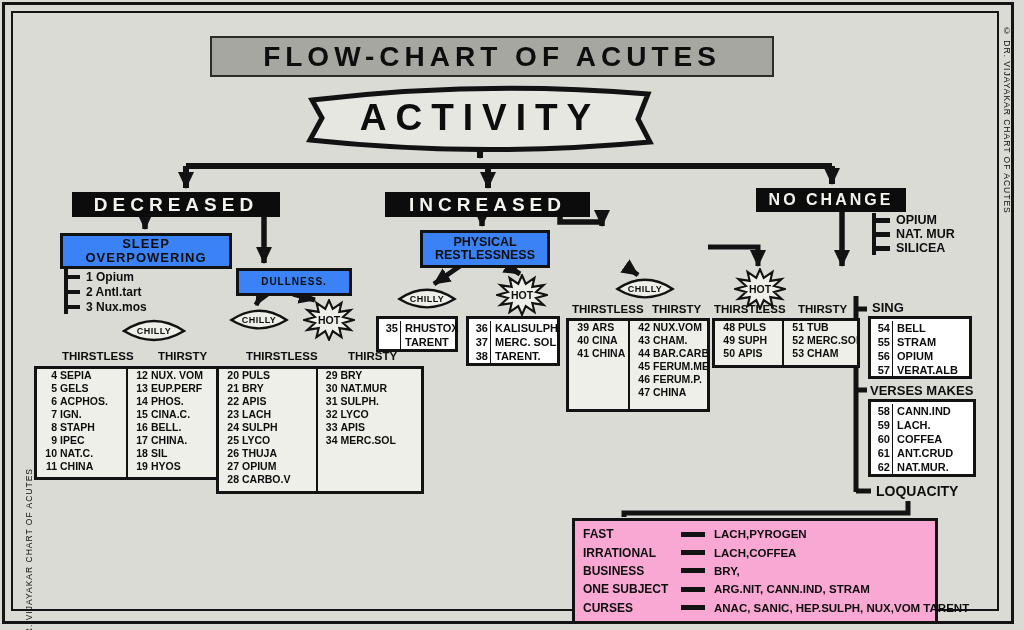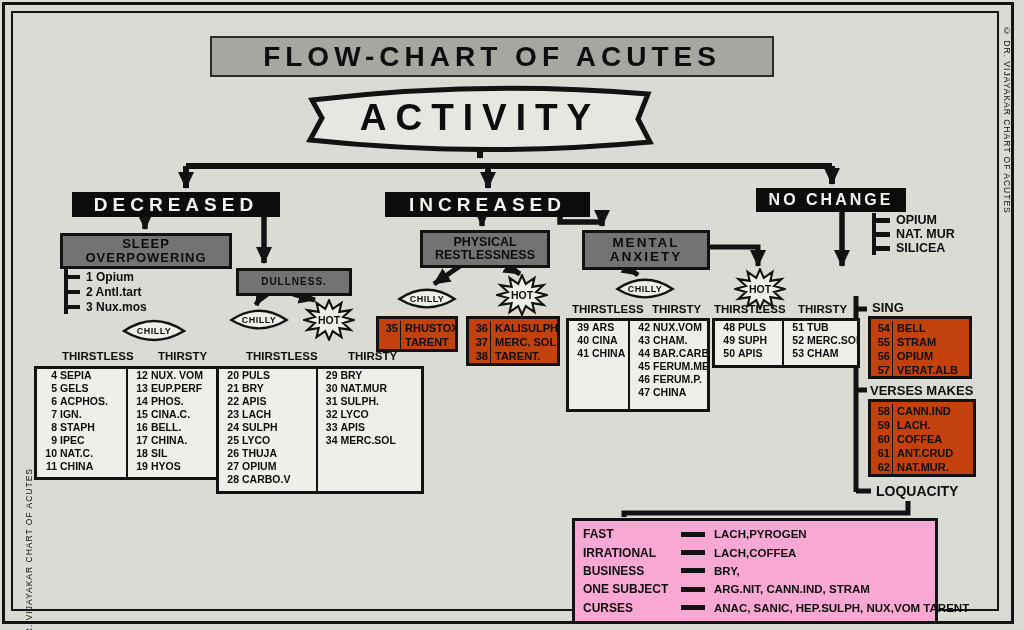--- a/index.html
+++ b/index.html
@@ -3,29 +3,29 @@
 <meta charset="utf-8">
 <style>
   html,body{margin:0;padding:0;background:#f4f4f0;}
   .page{position:relative;width:1024px;height:630px;background:#dbdbd6;font-family:"Liberation Sans",sans-serif;color:#0d0d0d;overflow:hidden;}
   .outer-frame{position:absolute;left:2px;top:2px;width:1006px;height:616px;border:3px solid #141414;}
   .inner-frame{position:absolute;left:11px;top:11px;width:984px;height:596px;border:2px solid #141414;}
   .title{position:absolute;background:#a7a7a2;border:2px solid #2b2b28;font-weight:bold;font-size:28px;letter-spacing:5px;display:flex;align-items:center;justify-content:center;}
   .banner{position:absolute;}
   .banner .btxt{position:absolute;inset:0;display:flex;align-items:center;justify-content:center;font-weight:bold;font-size:37px;letter-spacing:9px;}
   .nblack{position:absolute;background:#0c0c0c;color:#f3f3ee;font-weight:bold;display:flex;align-items:center;justify-content:center;}
-  .ngray{position:absolute;background:#737373;border:3px solid #121212;font-weight:bold;display:flex;flex-direction:column;align-items:center;justify-content:center;text-align:center;line-height:1.05;}
+  .ngray{position:absolute;background:#3b82f6;border:3px solid #121212;font-weight:bold;display:flex;flex-direction:column;align-items:center;justify-content:center;text-align:center;line-height:1.05;}
   .thdr{position:absolute;font-weight:bold;font-size:11.5px;white-space:nowrap;}
   .shdr{position:absolute;font-weight:bold;white-space:nowrap;}
   .rtable{position:absolute;display:flex;background:#efefe9;border:3px solid #121212;box-sizing:border-box;}
   .tcol{flex:1 1 auto;padding:0 0 0 3px;overflow:hidden;}
   .tcol + .tcol{border-left:2px solid #121212;}
   .trow{display:flex;font-weight:bold;font-size:10.5px;line-height:13px;white-space:nowrap;}
   .trow .num{flex:none;width:17px;text-align:right;margin-right:3px;}
-  .rbox{position:absolute;background:#c2410c;border:3px solid #121212;box-sizing:border-box;padding:2px 0 4px 0;}
+  .rbox{position:absolute;background:#ffffff;border:3px solid #121212;box-sizing:border-box;padding:2px 0 4px 0;}
   .rbox .trow{font-size:11px;line-height:14px;}
   .rbox .num{width:19px;border-right:1.5px solid #121212;padding-right:2px;margin-right:4px;}
   .badge{position:absolute;}
   .badge svg{display:block;}
   .badge .btext{position:absolute;inset:0;display:flex;align-items:center;justify-content:center;font-weight:bold;}
   .chilly .btext{font-size:9px;letter-spacing:.5px;}
   .hot .btext{font-size:10.5px;}
   .bullet-list{position:absolute;border-left:4px solid #121212;}
   .brow{display:flex;align-items:center;height:15px;font-weight:bold;font-size:12px;white-space:nowrap;}
   .dashmark{flex:none;width:12px;height:4px;background:#121212;margin-right:6px;}
@@ -308,24 +308,20 @@
       <div class="trow">
         <span class="num">37</span>
         <span class="nm">MERC. SOL</span>
       </div>
       <div class="trow">
         <span class="num">38</span>
         <span class="nm">TARENT.</span>
       </div>
     </div>
 
-  <div class="ngray" style="left:582px;top:230px;width:122px;height:34px;font-size:13.5px;letter-spacing:2px">
-    <span>MENTAL</span>
-    <span>ANXIETY</span>
-  </div>
 
   <div class="badge chilly" style="left:614px;top:277px;width:62px;height:24px">
     <svg width="62" height="24" viewBox="0 0 64 26">
       <path d="M2,13 Q32,-7 62,13 Q32,31 2,13 Z" fill="#efefe9" stroke="#121212" stroke-width="2.5"></path>
     </svg>
     <span class="btext">CHILLY</span>
   </div>
   <div class="badge hot" style="left:734px;top:268px;width:52px;height:42px">
     <svg width="52" height="42" viewBox="0 0 50 40">
       <polygon points="49,20 38.5,22.8 45.8,29.5 34.9,27.8 37,36.5 28.6,30.6 25,39 21.4,30.6 13,36.5 15.1,27.8 4.2,29.5 11.5,22.8 1,20 11.5,17.2 4.2,10.5 15.1,12.2 13,3.5 21.4,9.4 25,1 28.6,9.4 37,3.5 34.9,12.2 45.8,10.5 38.5,17.2" fill="#efefe9" stroke="#121212" stroke-width="2"></polygon>

